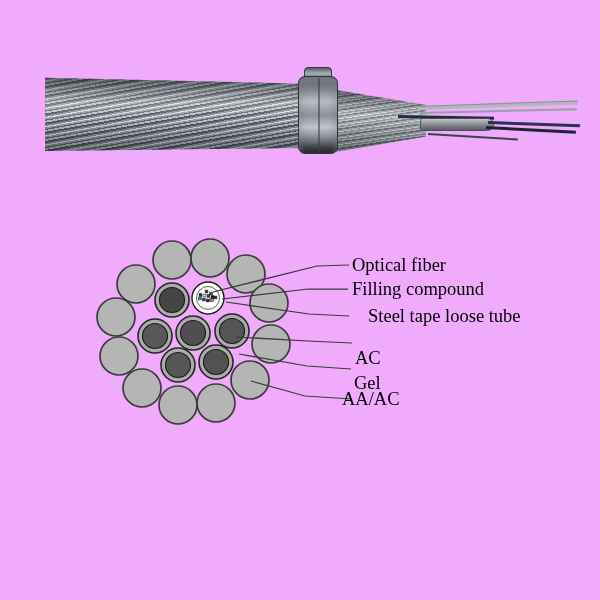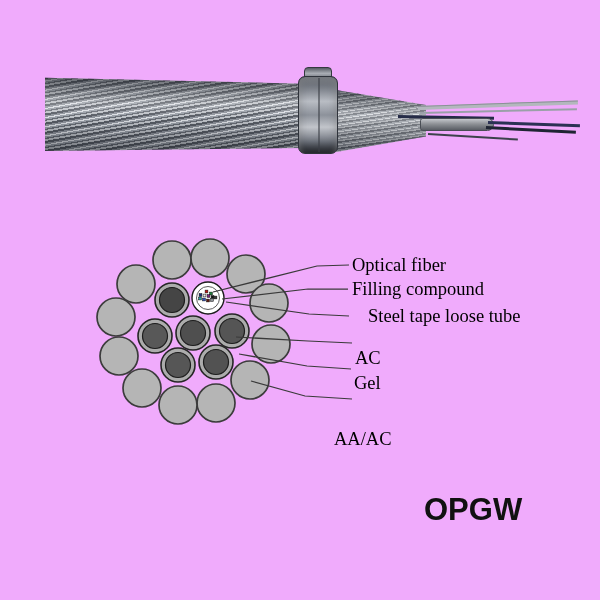--- a/index.html
+++ b/index.html
@@ -130,17 +130,16 @@
       <polyline points="239,354 307,366 351,369" fill="none" stroke="#3a3a3a" stroke-width="1.25"></polyline>
       <polyline points="251,381 305,396 352,399" fill="none" stroke="#3a3a3a" stroke-width="1.25"></polyline>
     </svg>
 
   <div id="labelwrap">
       <div class="xlabel" style="left: 352px; top: 254px;">Optical fiber</div>
       <div class="xlabel" style="left: 352px; top: 278px;">Filling compound</div>
       <div class="xlabel" style="left: 368px; top: 305px;">Steel tape loose tube</div>
       <div class="xlabel" style="left: 355px; top: 347px;">AC</div>
       <div class="xlabel" style="left: 354px; top: 372px;">Gel</div>
-      <div class="xlabel" style="left: 334px; top: 388px; margin-top: 40px;">AA/AC</div>
+      <div class="xlabel" style="left: 342px; top: 388px;">AA/AC</div>
     </div>
 
-  <div class="figure-title">OPGW</div>
 </div>
 
 </body></html>

